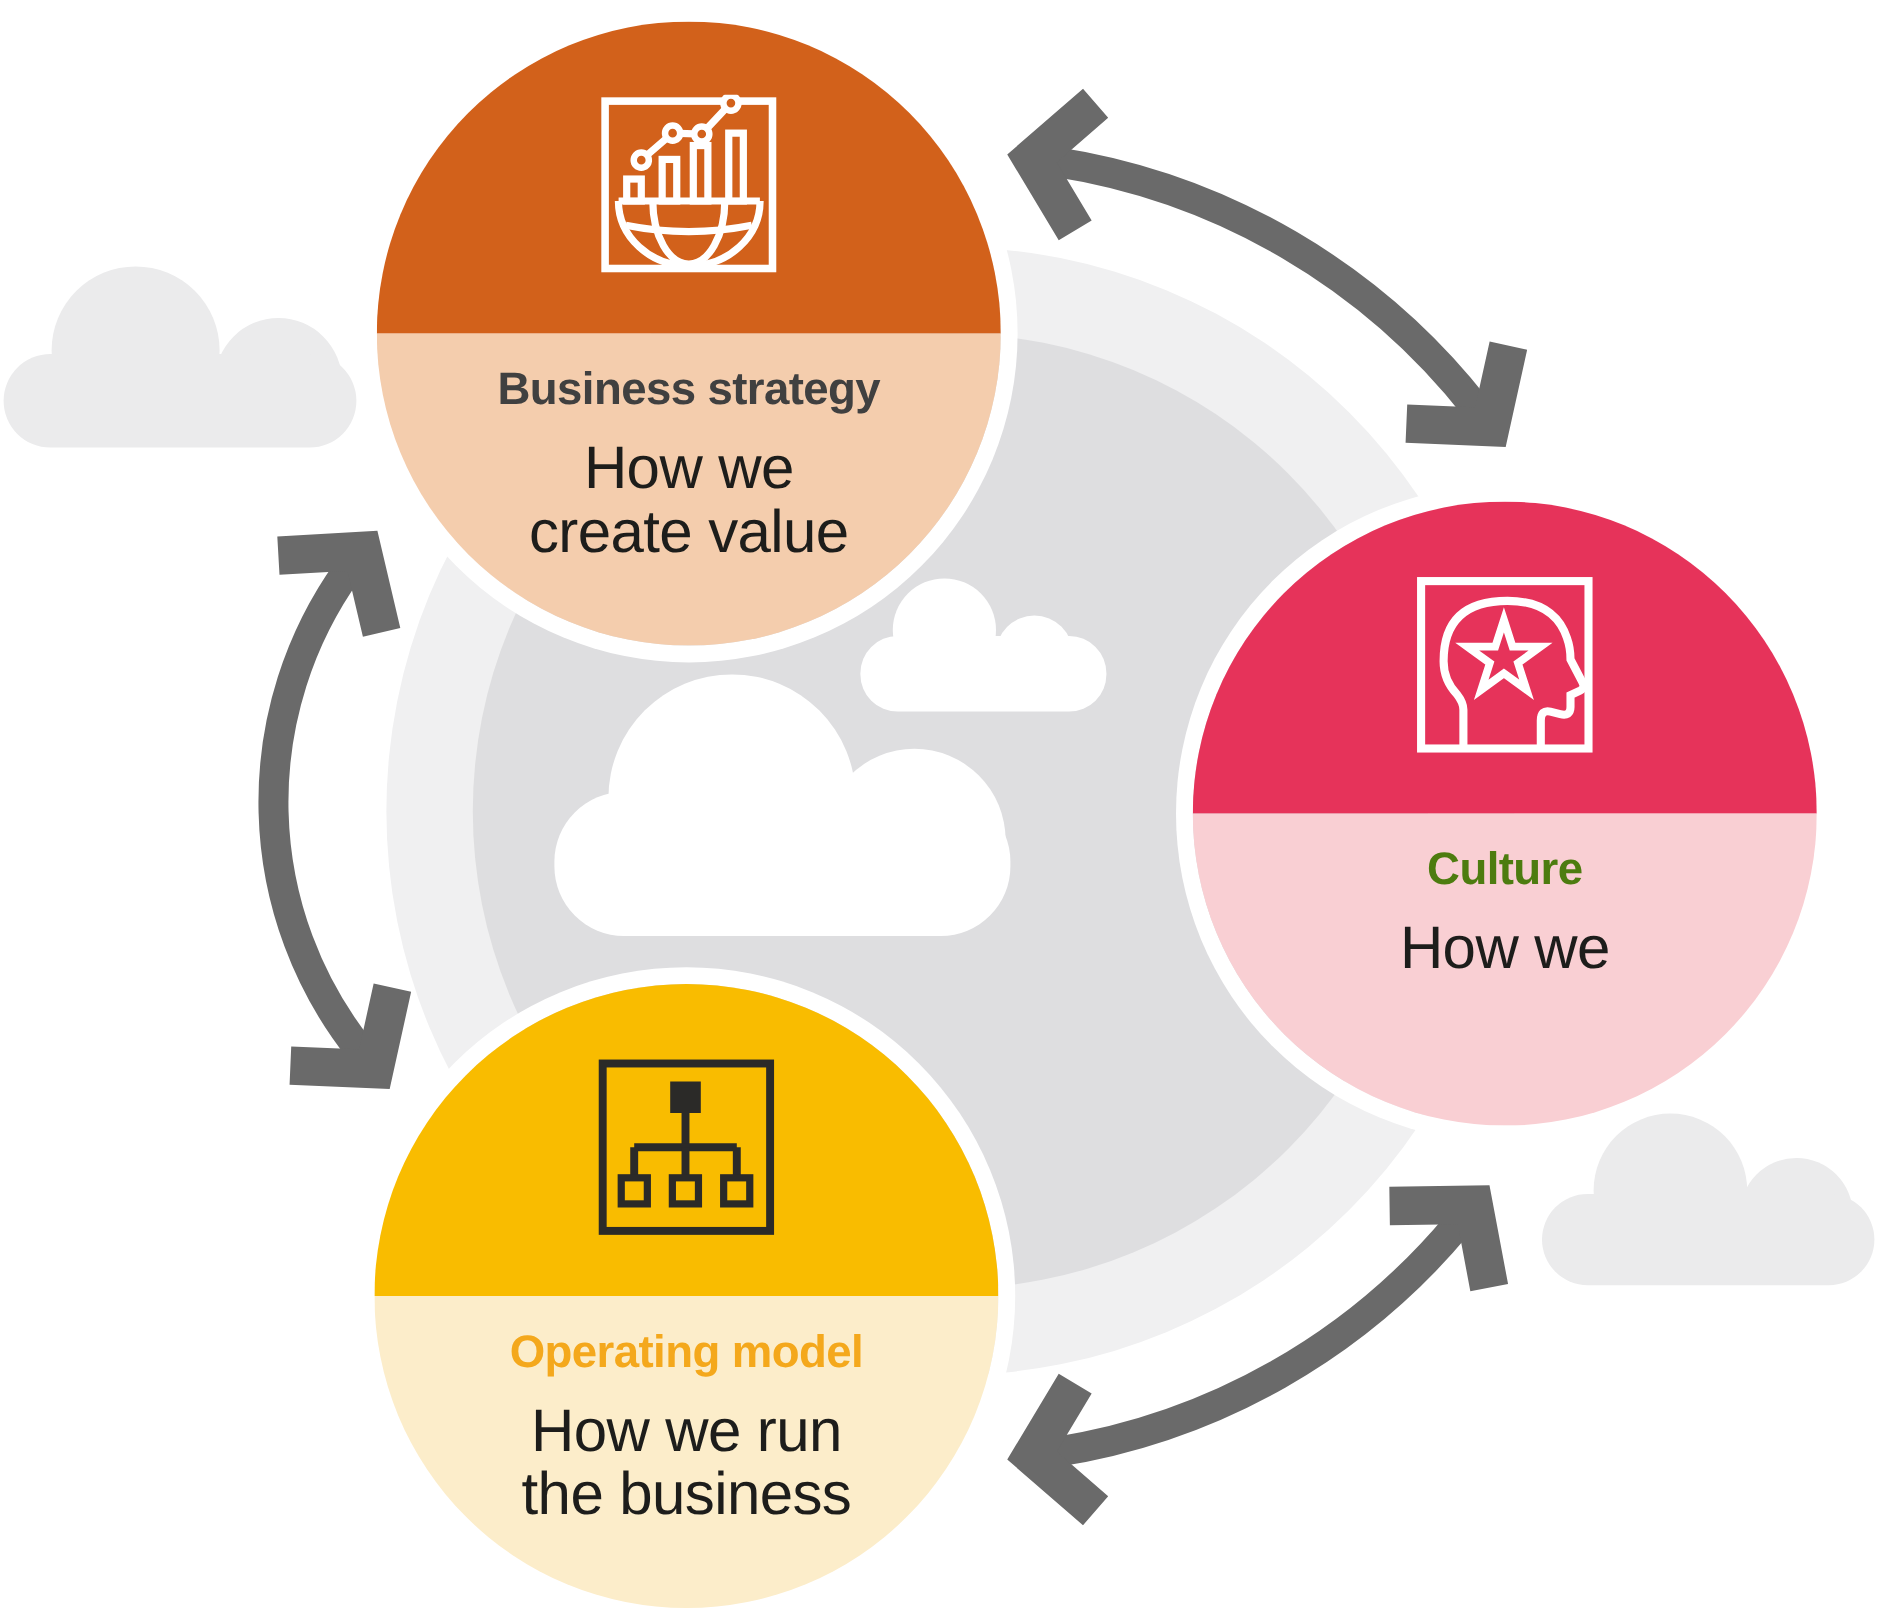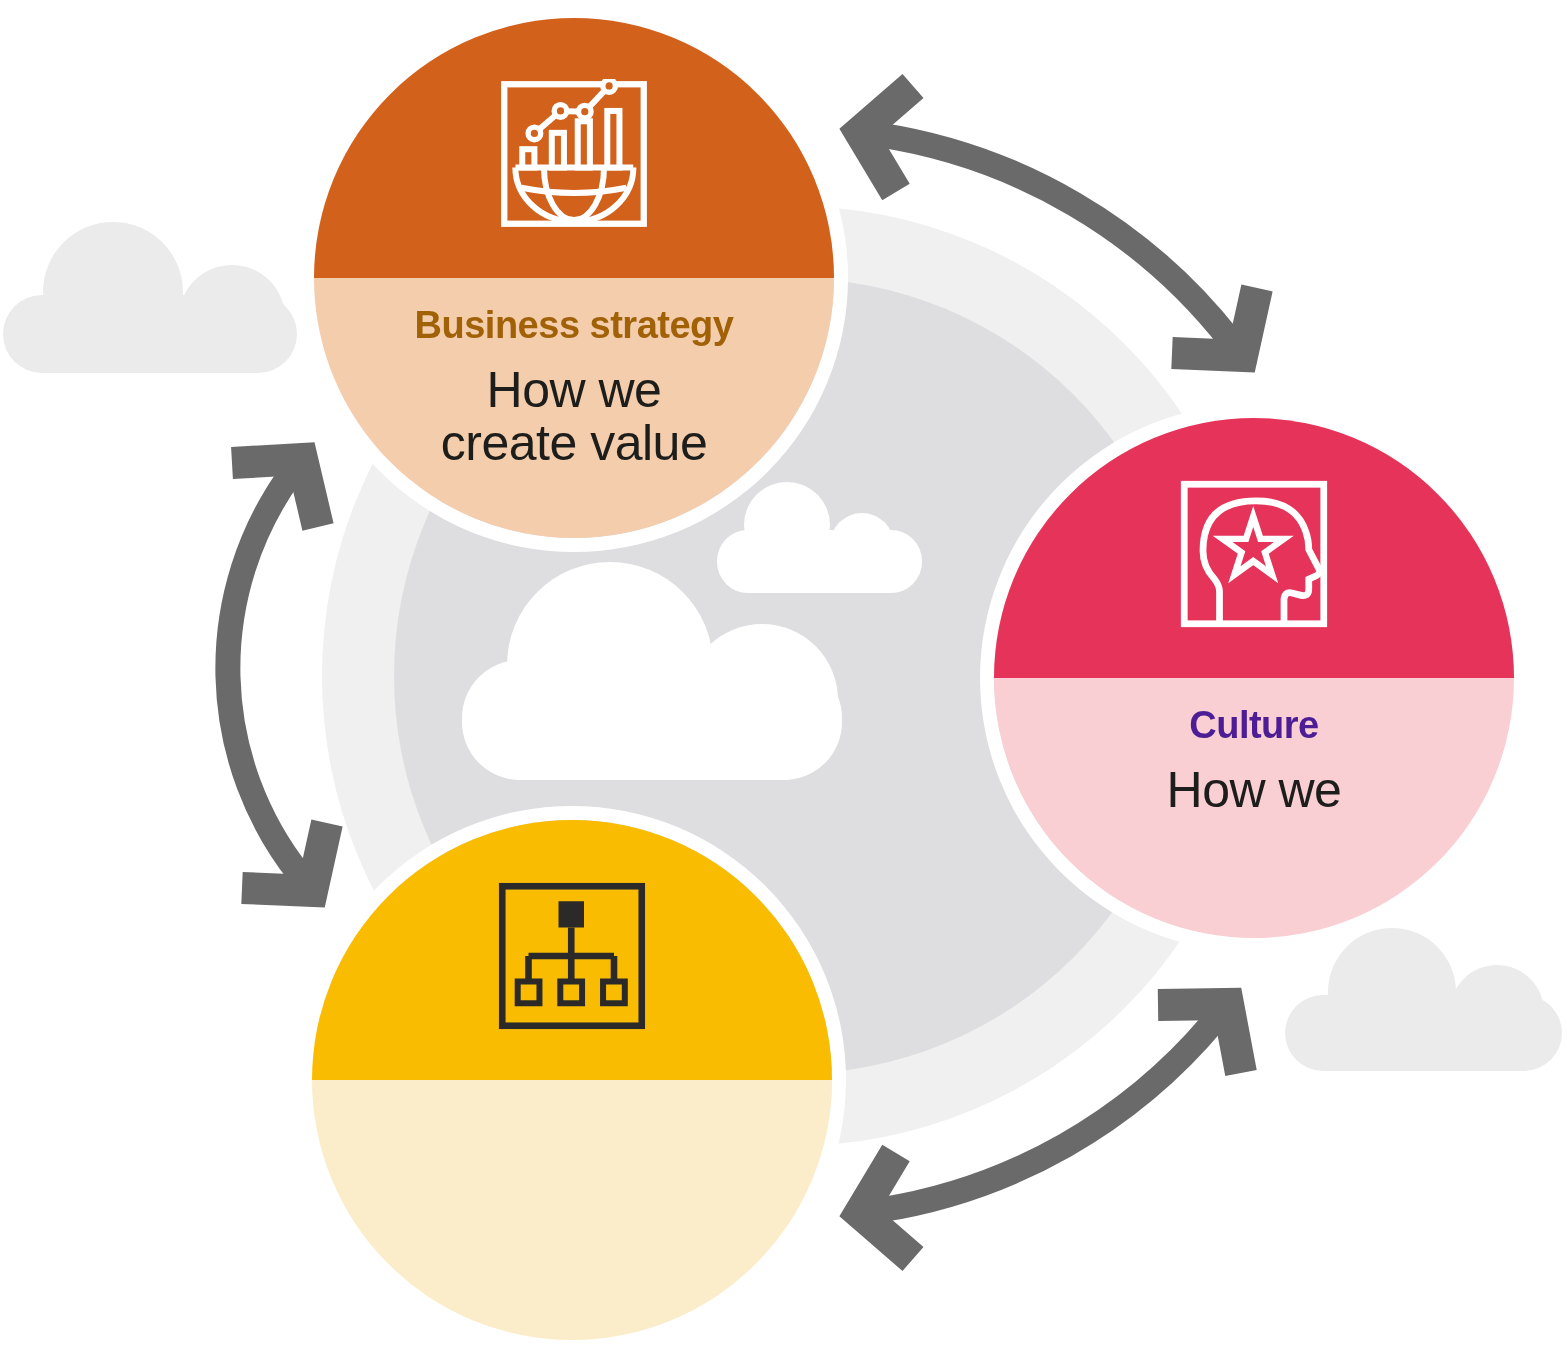--- a/index.html
+++ b/index.html
@@ -40,22 +40,22 @@
   }
   .bubble .label {
     position:absolute; top:286px; left:0; right:0;
     text-align:center; color:#1D1D1B;
     letter-spacing:-0.5px;
   }
   .bubble .title {
     font-size:38px; font-weight:700; line-height:42px;
     margin-bottom:18px;
   }
-  .b-business .title { color:#a16207; }
-  .b-culture .title { color:#4c1d95; }
+  .b-business .title { color:#404040; }
+  .b-culture .title { color:#4d7c0f; }
   .b-operating .title { color:#F4A81C; }
   .bubble .desc { font-size:50px; line-height:53px; }
 </style>
 </head>
 <body>
 
 <div class="canvas">
 
   <svg class="bg" width="1567" height="1351" viewBox="0 0 1567 1351">
 
@@ -151,15 +151,20 @@
       <rect x="41" y="13.5" width="17" height="17.5" fill="#2B2A28"></rect>
       <line x1="49.5" y1="31" x2="49.5" y2="50" stroke="#2B2A28" stroke-width="4.4"></line>
       <line x1="21" y1="50" x2="78" y2="50" stroke="#2B2A28" stroke-width="4.4"></line>
       <line x1="21" y1="50" x2="21" y2="67" stroke="#2B2A28" stroke-width="4.4"></line>
       <line x1="49.5" y1="50" x2="49.5" y2="67" stroke="#2B2A28" stroke-width="4.4"></line>
       <line x1="78" y1="50" x2="78" y2="67" stroke="#2B2A28" stroke-width="4.4"></line>
       <rect x="13.8" y="67" width="14.5" height="14.5" fill="none" stroke="#2B2A28" stroke-width="4"></rect>
       <rect x="42.2" y="67" width="14.5" height="14.5" fill="none" stroke="#2B2A28" stroke-width="4"></rect>
       <rect x="70.7" y="67" width="14.5" height="14.5" fill="none" stroke="#2B2A28" stroke-width="4"></rect>
     </svg>
+    <div class="label">
+      <div class="title">Operating model</div>
+      <div class="desc">How we run</div>
+      <div class="desc">the business</div>
+    </div>
   </div>
 
 </div>
 
 </body></html>

